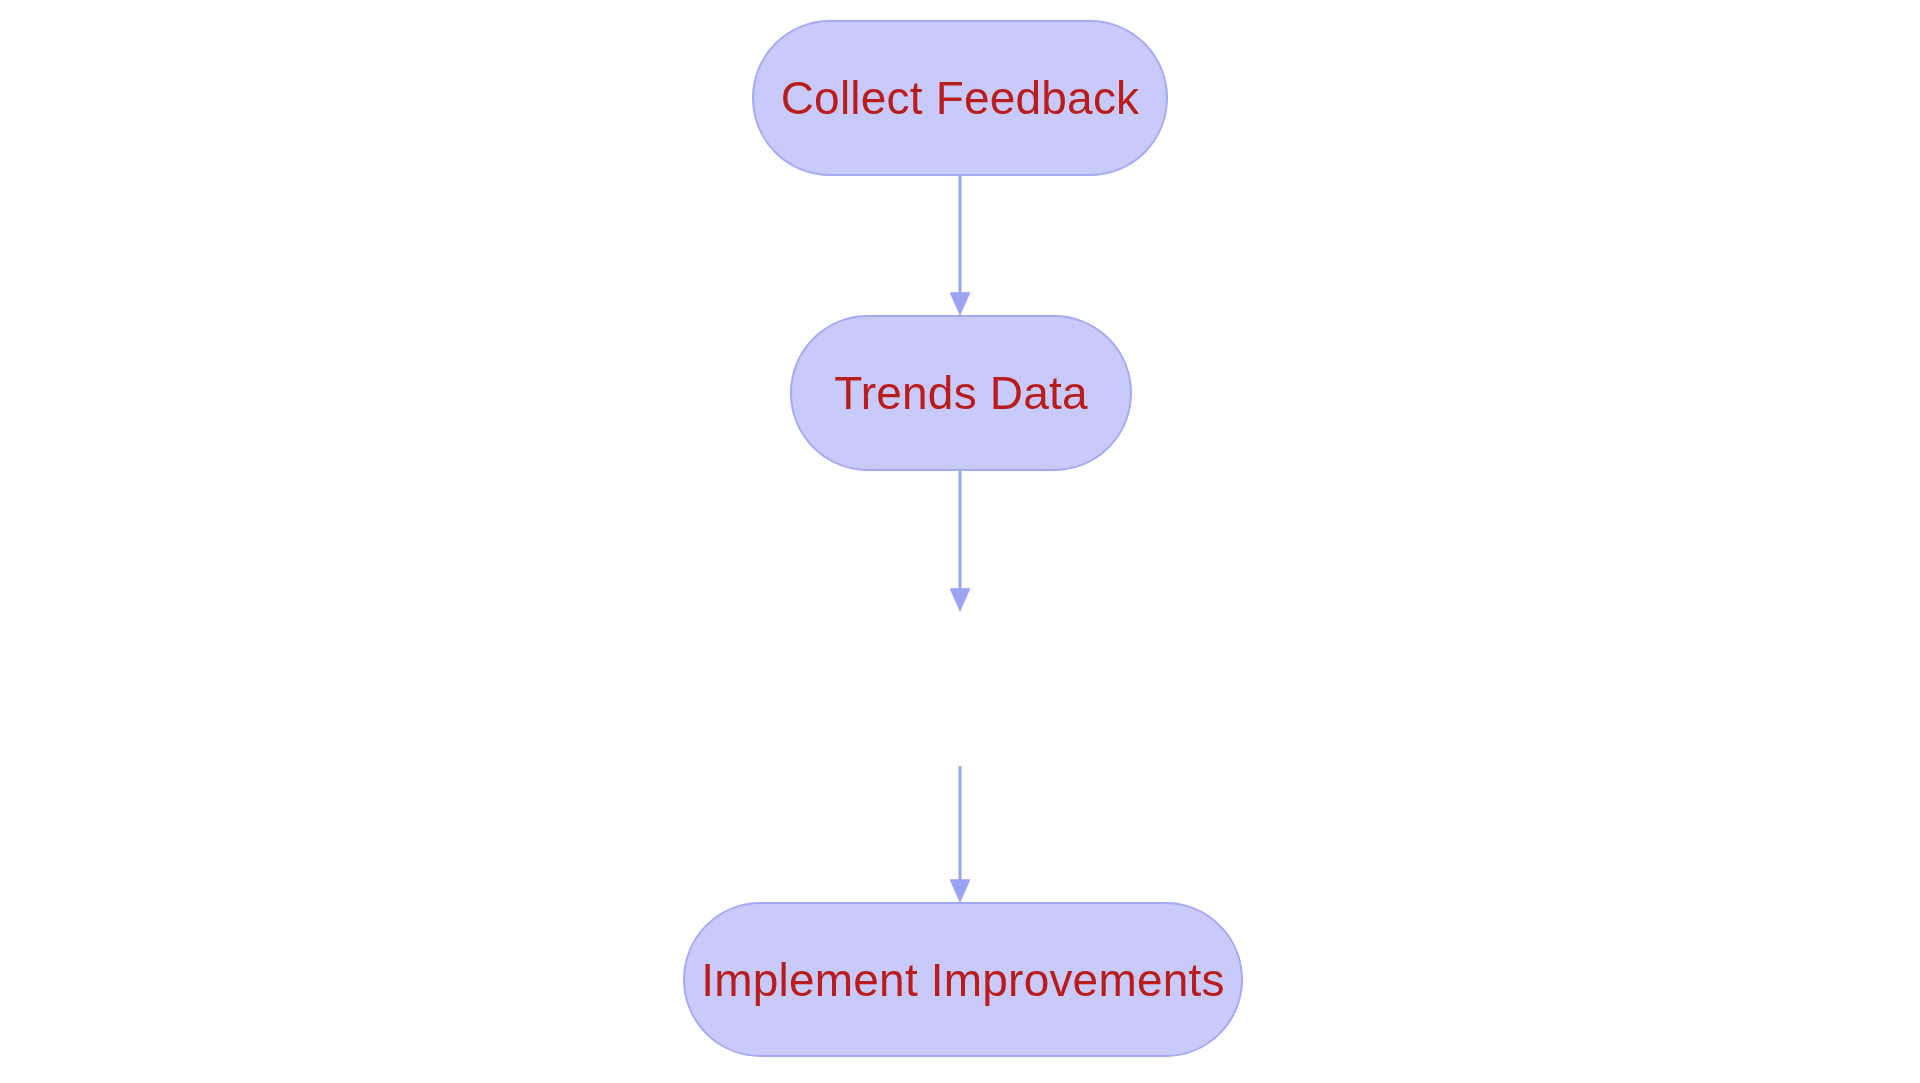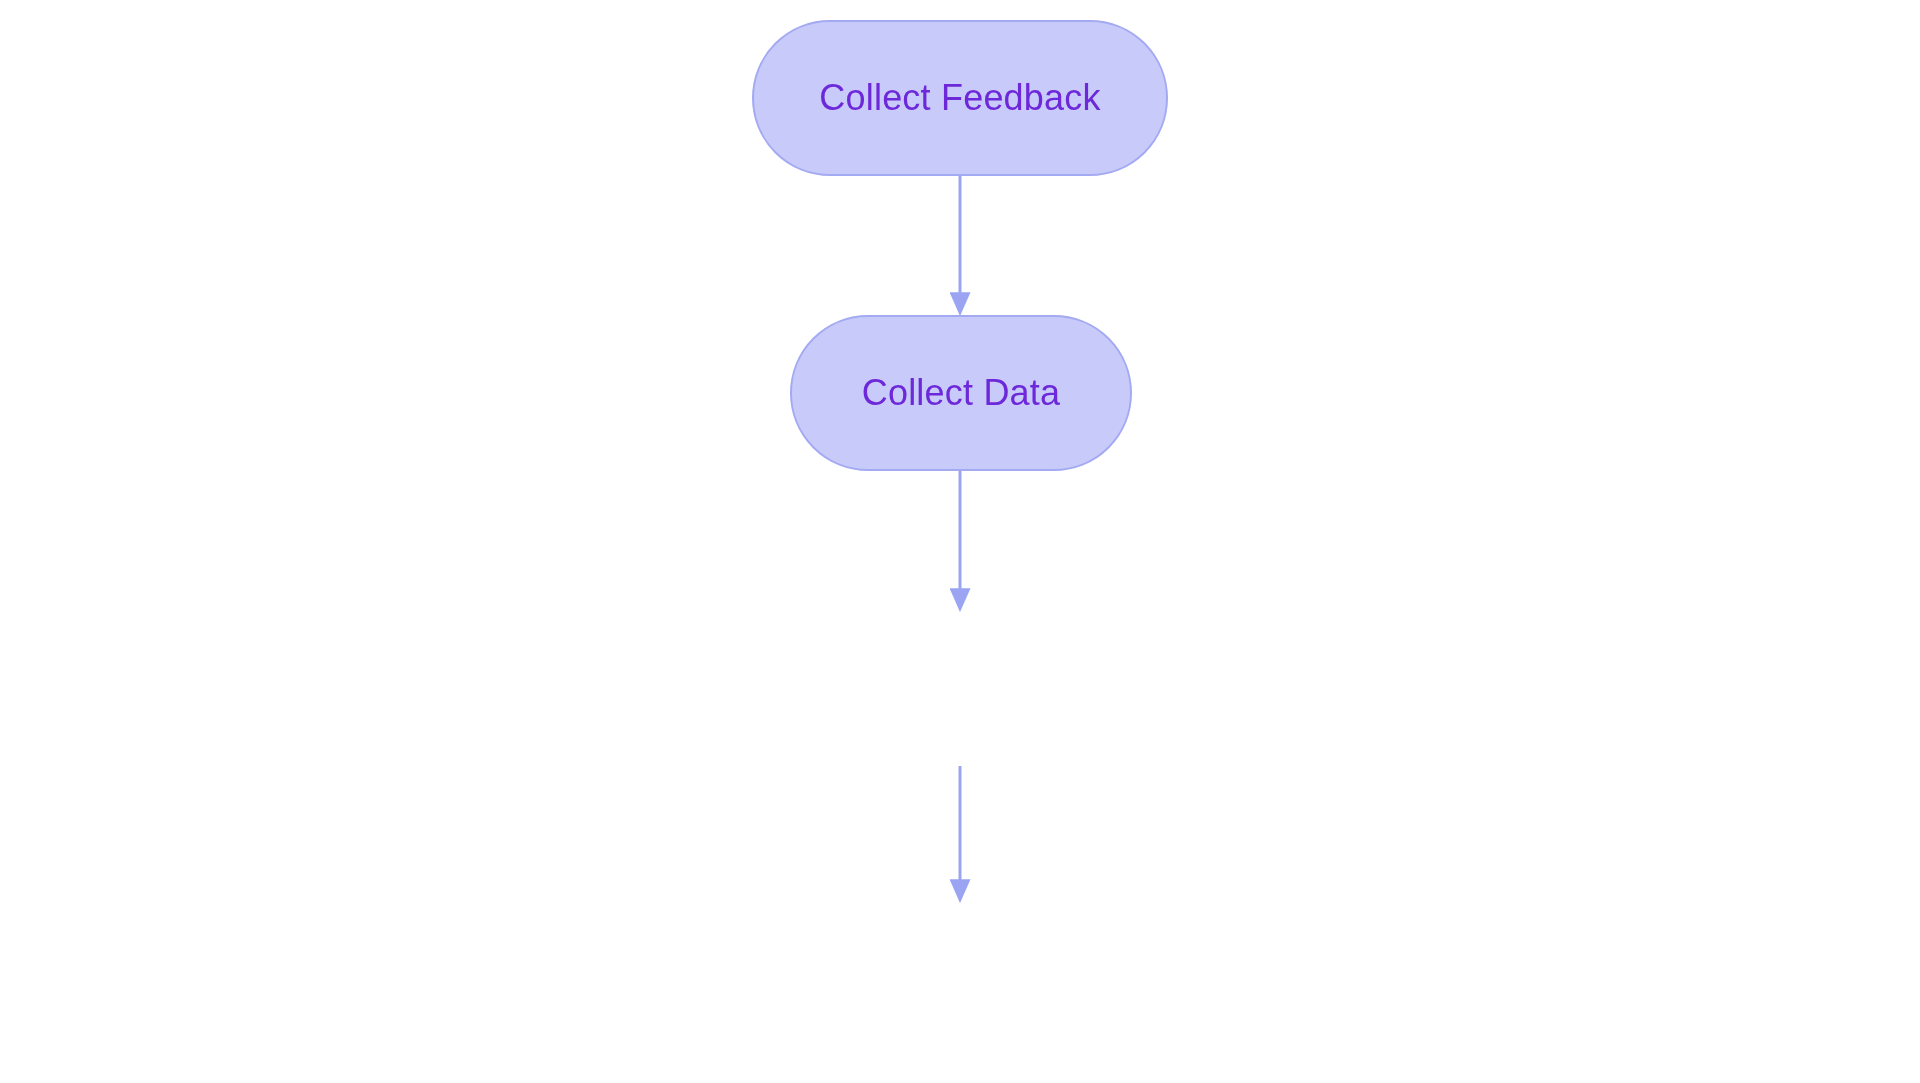--- a/index.html
+++ b/index.html
@@ -27,23 +27,23 @@
     justify-content: center;
     border-style: solid;
     border-width: 2px;
     border-radius: 999px;
     background: #c8cbfa;
     border-color: #a3aaf2;
     white-space: nowrap;
   }
   .node-label {
     font-family: "Liberation Sans", sans-serif;
-    font-size: 36px;
+    font-size: 46px;
     font-weight: 400;
-    color: #6d28d9;
+    color: #b91c1c;
     letter-spacing: 0.2px;
     line-height: 1;
     user-select: none;
   }
   .edge-layer {
     position: absolute;
     left: 0;
     top: 0;
     width: 1920px;
     height: 1083px;
@@ -73,18 +73,21 @@
     <g>
       <line x1="960" y1="766" x2="960" y2="881" stroke="#9aa4f2" stroke-width="3" marker-end="url(#arrowhead)"></line>
     </g>
   </svg>
 
   <div class="node" style="left:752px; top:20px; width:416px; height:156px;">
     <span class="node-label">Collect Feedback</span>
   </div>
 
   <div class="node" style="left:790px; top:315px; width:342px; height:156px;">
-    <span class="node-label">Collect Data</span>
+    <span class="node-label">Trends Data</span>
   </div>
 
 
+  <div class="node" style="left:683px; top:902px; width:560px; height:155px;">
+    <span class="node-label">Implement Improvements</span>
+  </div>
 
 </div>
 
 </body></html>

